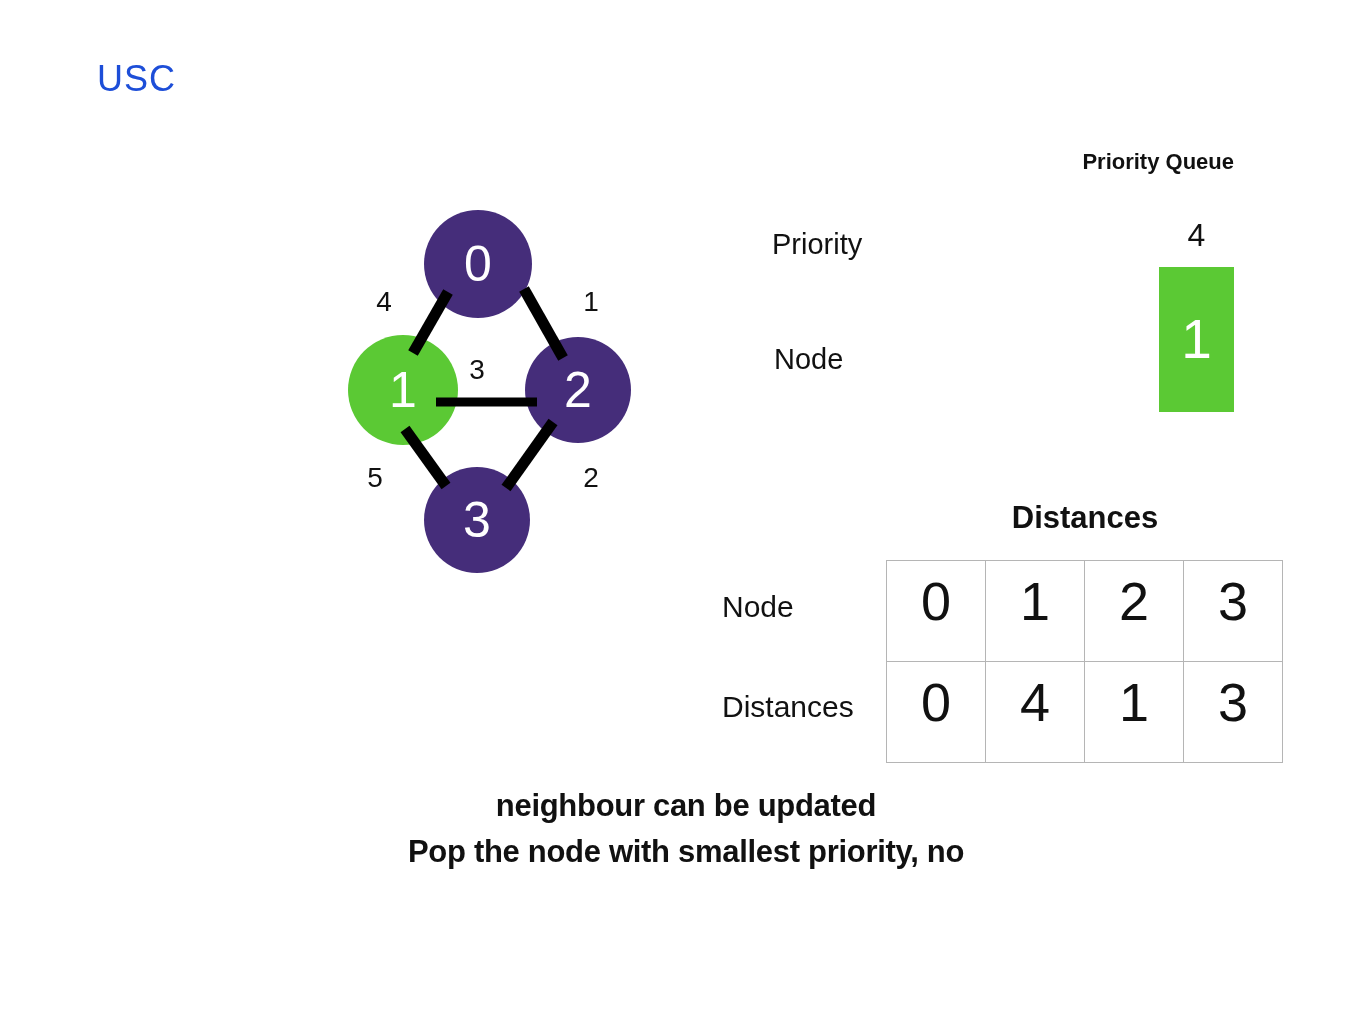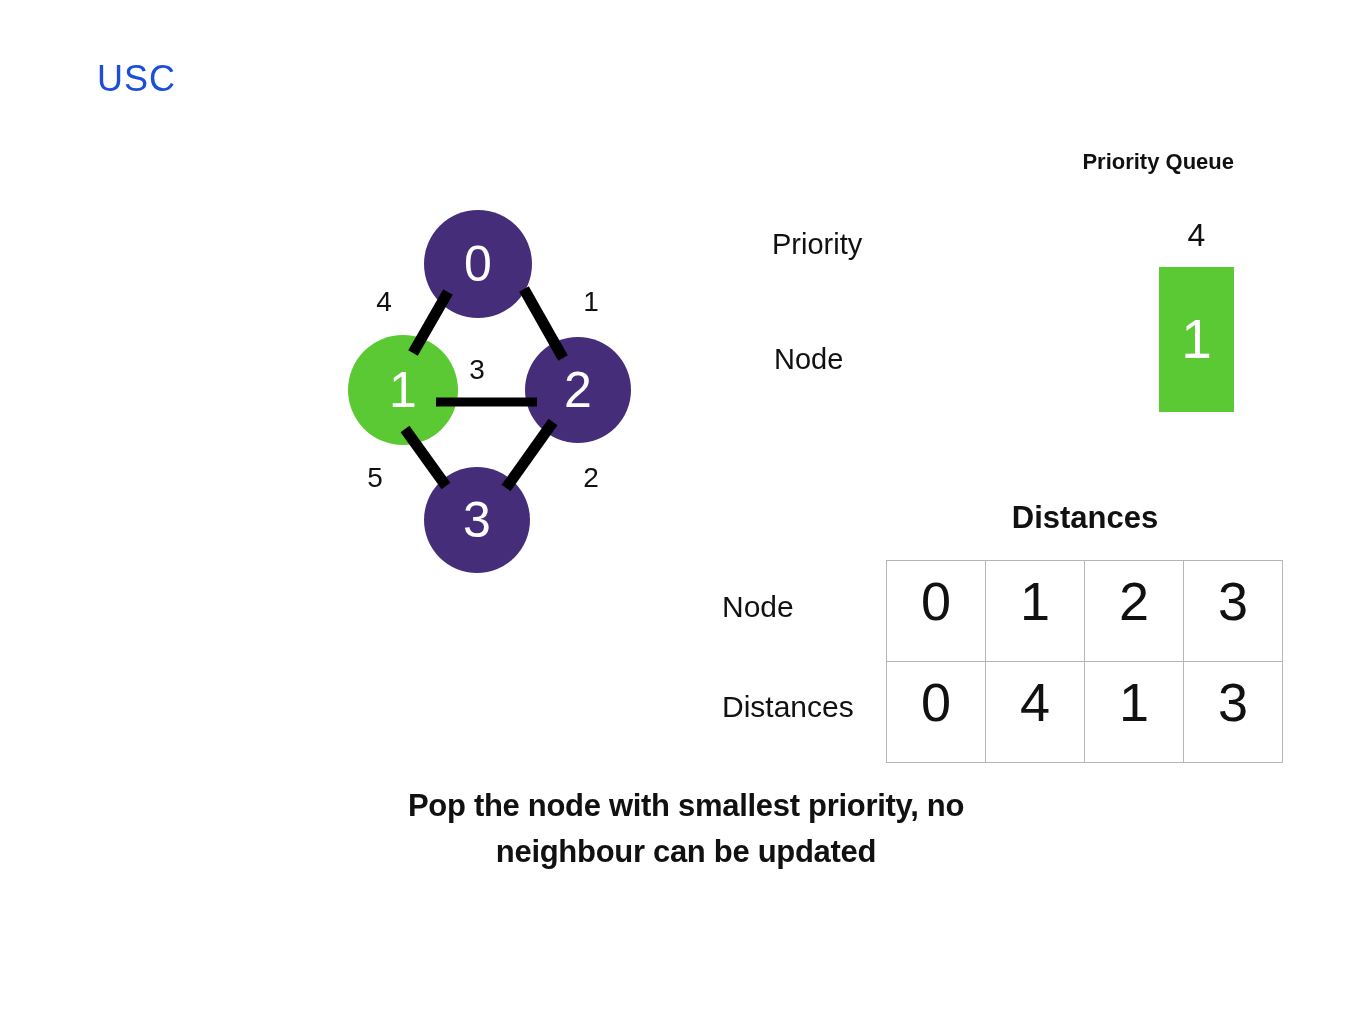--- a/index.html
+++ b/index.html
@@ -114,17 +114,17 @@
     <div class="dist-cell">1</div>
     <div class="dist-cell">2</div>
     <div class="dist-cell">3</div>
     <div class="dist-cell">0</div>
     <div class="dist-cell">4</div>
     <div class="dist-cell">1</div>
     <div class="dist-cell">3</div>
   </div>
 
   <div class="abs caption">
+    <div>neighbour can be updated</div>
     <div>Pop the node with smallest priority, no</div>
-    <div>neighbour can be updated</div>
   </div>
 
 </div>
 
 </body></html>

